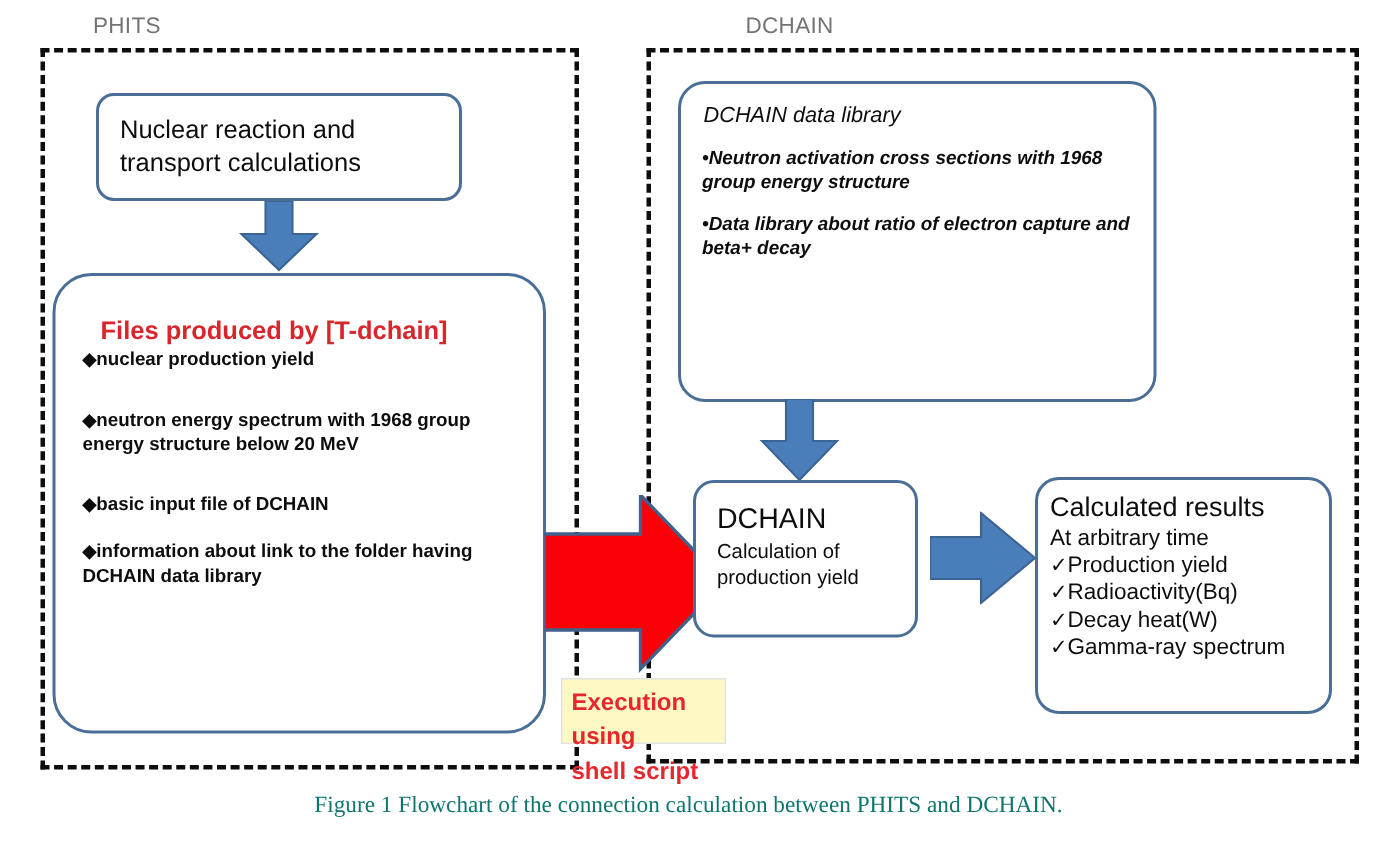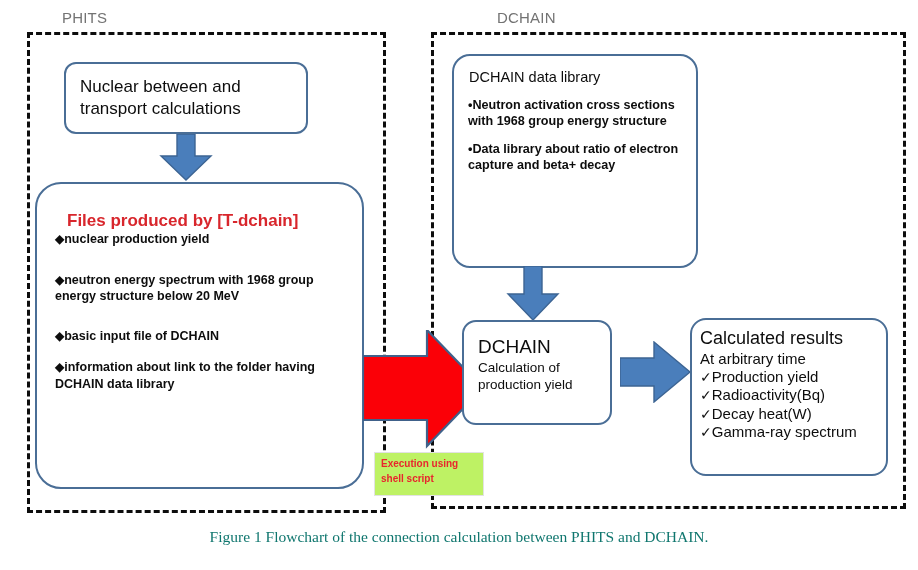--- a/index.html
+++ b/index.html
@@ -81,23 +81,24 @@
     color: #0d0d0d;
     font-weight: bold;
     position: relative;
   }
   .diamond-item .bullet { font-size: 12px; }
   #files-list { }
   #files-list .diamond-item + .diamond-item { margin-top: 24px; }
   #files-list .diamond-item.tight + .diamond-item.tight { margin-top: 14px; }
 
   #box-library {
-    left: 452px; top: 54px; width: 246px; height: 214px;
+    left: 452px; top: 54px; width: 319px; height: 214px;
     border-radius: 18px;
     padding: 10px 12px 0 13px;
+    font-style: italic;
   }
   #library-heading {
     font-size: 14.5px;
     margin: 3px 0 6px 2px;
     color: #0d0d0d;
   }
   .dot-item {
     font-size: 12.6px;
     line-height: 1.28;
     margin: 12px 0 9px 1px;
@@ -133,25 +134,25 @@
   #arrow-down-1 { left: 158px; top: 134px; width: 56px; height: 48px; }
   #arrow-down-2 { left: 505px; top: 266px; width: 56px; height: 56px; }
   #arrow-right-blue { left: 620px; top: 341px; width: 72px; height: 62px; }
   #arrow-right-red  { left: 363px; top: 330px; width: 122px; height: 122px; }
 
   
   #exec-note {
     position: absolute;
     left: 374px; top: 452px;
     width: 110px; height: 44px;
-    background: #bef264;
+    background: #fef9c3;
     border: 1px solid #e2e2e2;
     box-sizing: border-box;
     color: #e8262d;
-    font-size: 10px;
+    font-size: 16px;
     font-weight: bold;
     line-height: 1.45;
     padding: 4px 0 0 6px;
   }
 
   
   #caption {
     position: absolute;
     left: 0; top: 528px;
     width: 918px;
@@ -166,21 +167,21 @@
 
 <div id="stage">
 
   <div class="group-title" id="title-phits">PHITS</div>
   <div class="group-title" id="title-dchain">DCHAIN</div>
 
   <div class="group-box" id="group-phits"></div>
   <div class="group-box" id="group-dchain"></div>
 
   <div class="rbox" id="box-nuclear">
-    <div class="line">Nuclear between and</div>
+    <div class="line">Nuclear reaction and</div>
     <div class="line">transport calculations</div>
   </div>
 
   <div class="arrow" id="arrow-down-1">
     <svg width="56" height="48" viewBox="0 0 56 48" xmlns="http://www.w3.org/2000/svg">
       <polygon points="19,0 37,0 37,22 53,22 28,46 3,22 19,22" fill="#4a7ebb" stroke="#3c6493" stroke-width="1.4"></polygon>
     </svg>
   </div>
 
   <div class="rbox" id="box-files">

